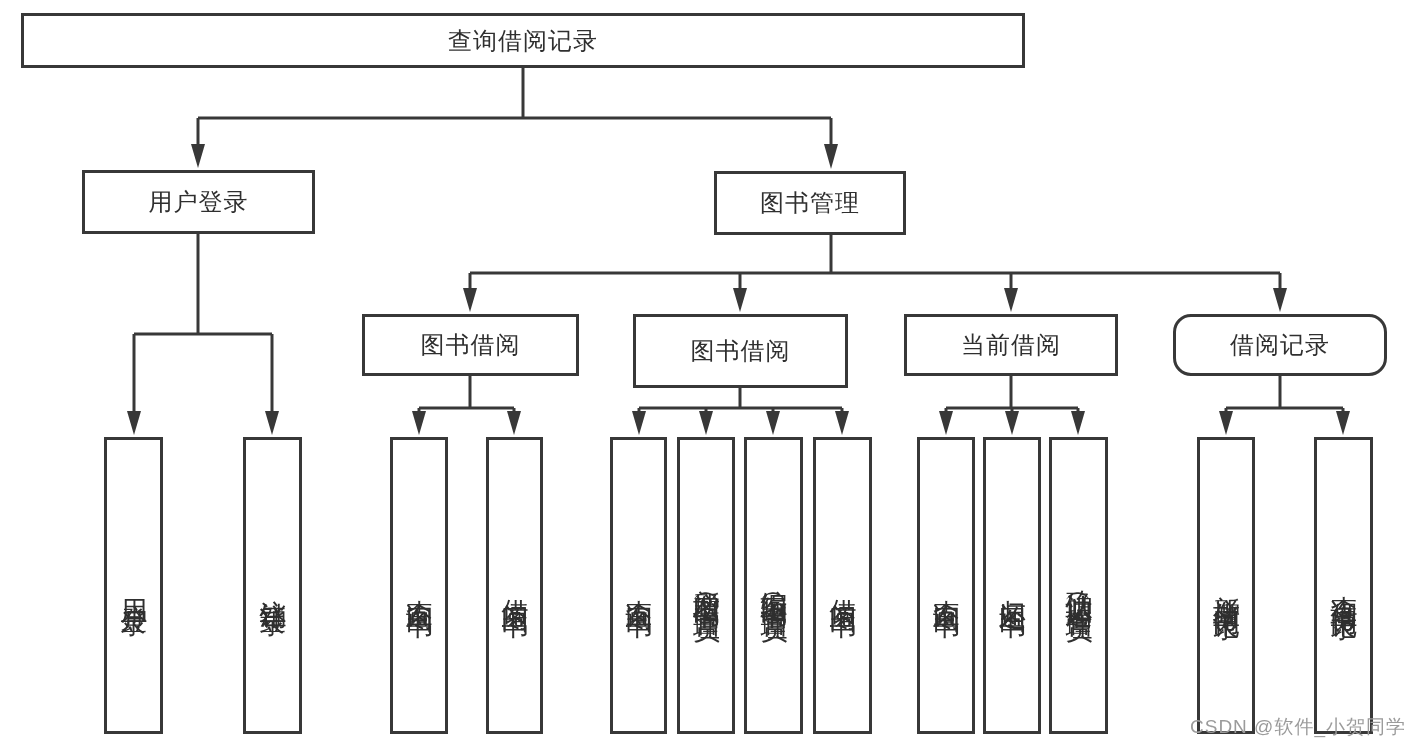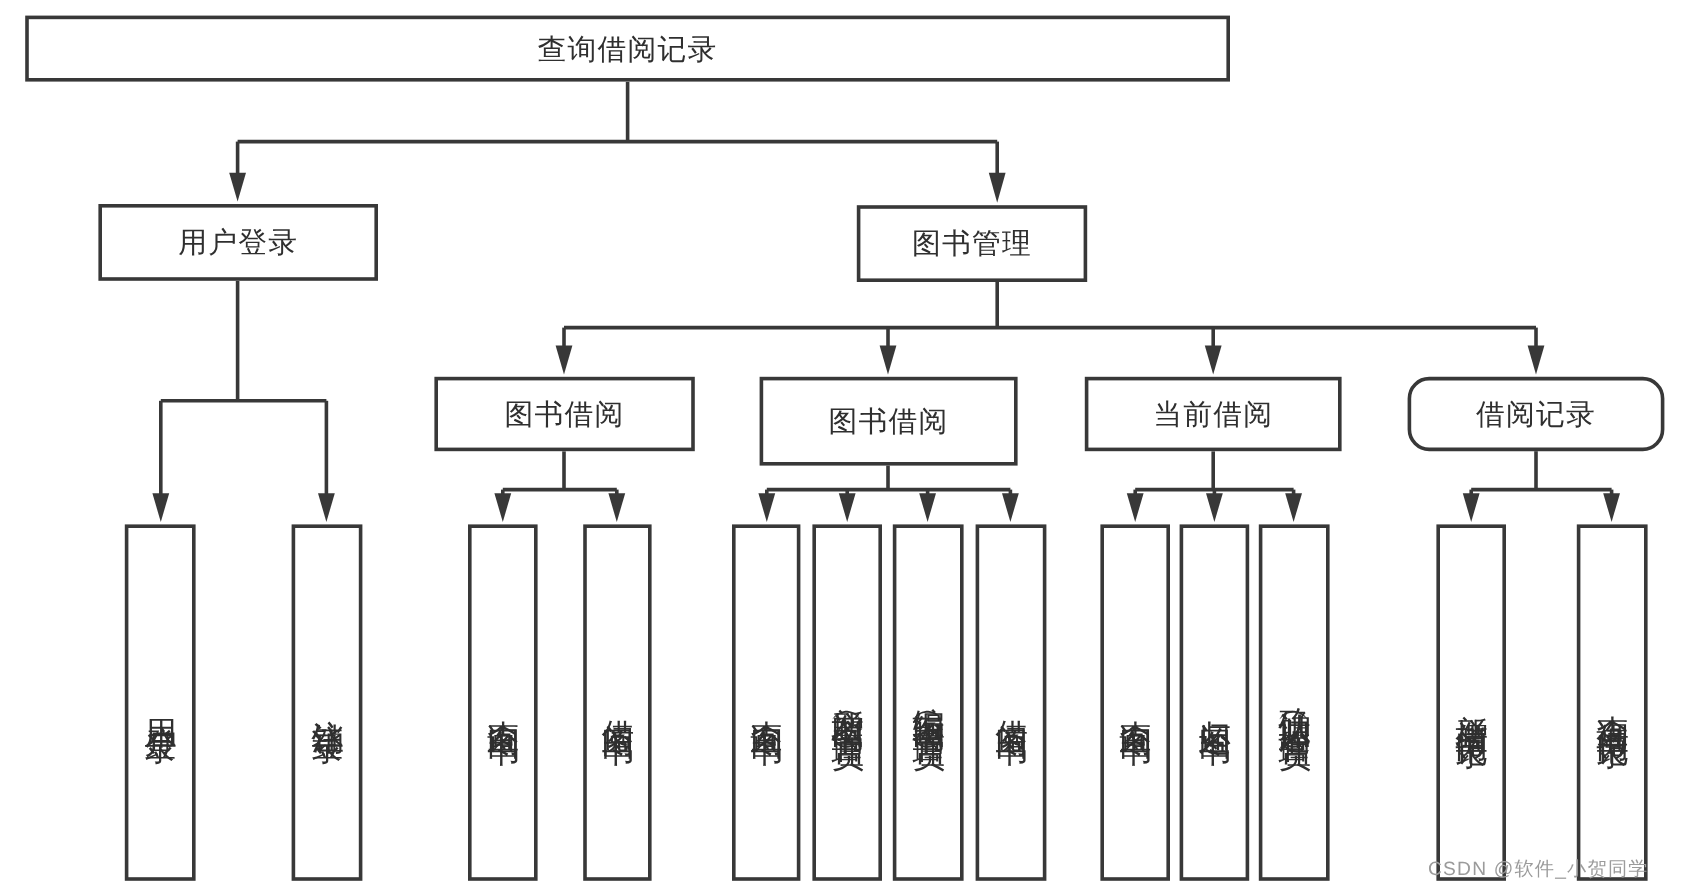--- a/index.html
+++ b/index.html
@@ -55,21 +55,21 @@
   .l8  { left: 813px;  width: 59px; }
   .l9  { left: 917px;  width: 58px; }
   .l10 { left: 983px;  width: 58px; }
   .l11 { left: 1049px; width: 59px; }
   .l12 { left: 1197px; width: 58px; }
   .l13 { left: 1314px; width: 59px; }
   .watermark {
     position: absolute;
     left: 1190px;
     top: 714px;
-    font-size: 16px;
+    font-size: 19px;
     letter-spacing: 1px;
     color: #9b9b9b;
     white-space: nowrap;
   }
 </style>
 </head>
 <body>
 
 <div class="canvas">
 

